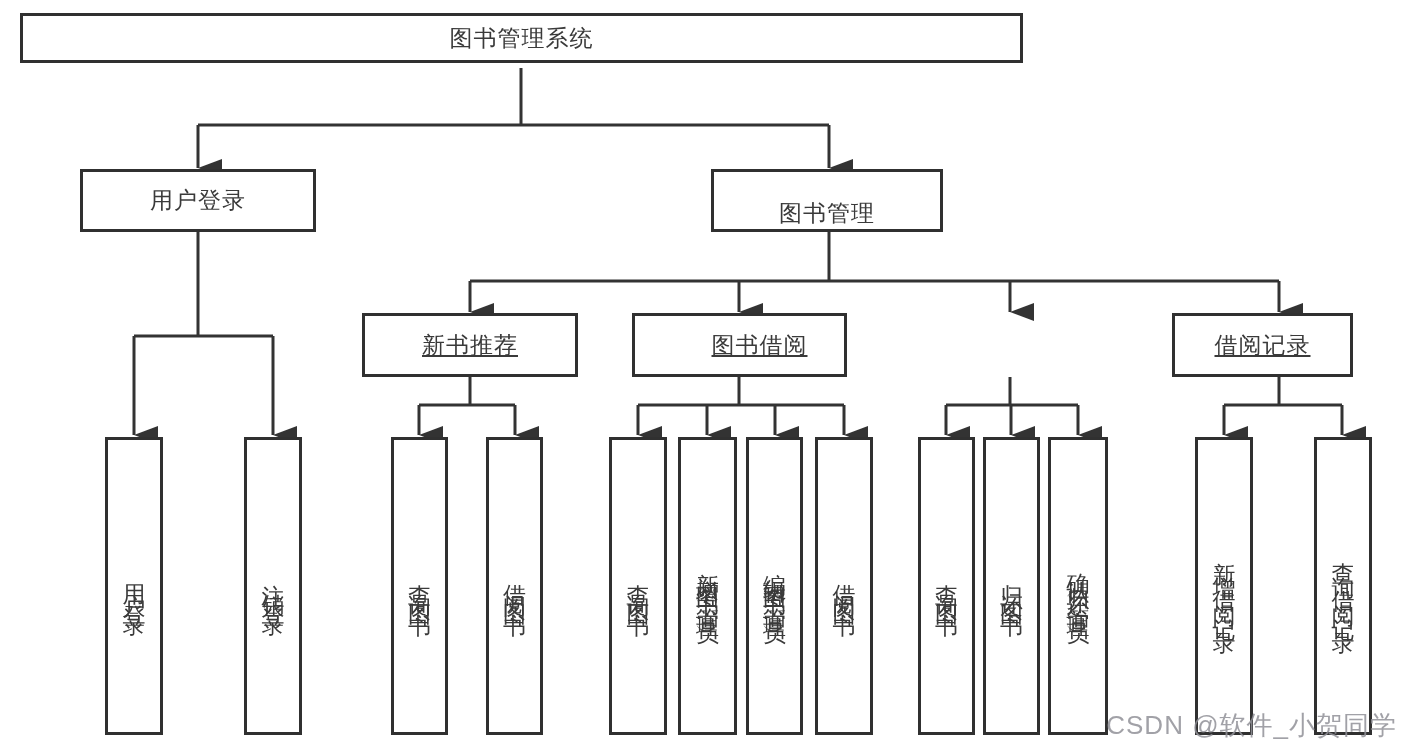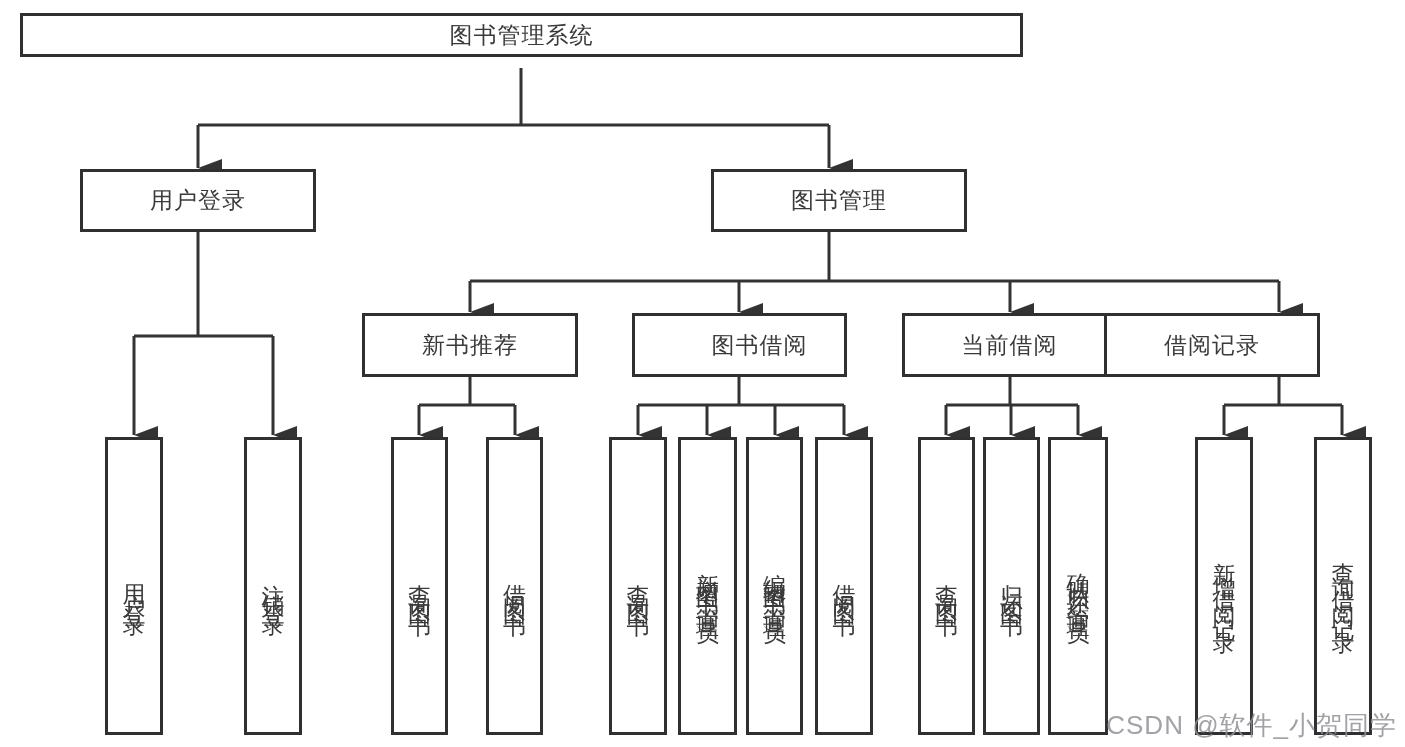--- a/index.html
+++ b/index.html
@@ -29,28 +29,28 @@
     background: #ffffff;
     display: flex;
     align-items: center;
     justify-content: center;
     color: #3a3a3a;
     font-size: 23px;
     letter-spacing: 1px;
     z-index: 1;
   }
   
-  .n-root { left: 20px;  top: 13px;  width: 1003px; height: 44px; }
+  .n-root { left: 20px;  top: 13px;  width: 1003px; height: 50px; }
   .n-l2a  { left: 80px;  top: 169px; width: 236px;  height: 63px; }
-  .n-l2b  { left: 711px; top: 169px; width: 256px;  height: 63px; }
-  .n-l3   { top: 313px; height: 64px; }
+  .n-l2b  { left: 711px; top: 169px; width: 232px;  height: 63px; align-items: flex-end; }
+  .n-l3   { top: 313px; height: 64px; text-decoration: underline; }
   .n-l3a  { left: 362px;  width: 216px; }
   .n-l3b  { left: 632px;  width: 215px; padding-left: 40px; }
   .n-l3c  { left: 902px;  width: 215px; }
-  .n-l3d  { left: 1104px; width: 216px; }
+  .n-l3d  { left: 1172px; width: 181px; }
   
   .leaf {
     top: 437px;
     height: 298px;
     width: 58px;
   }
   .leaf .vtext {
     writing-mode: vertical-rl;
     text-orientation: mixed;
     white-space: nowrap;
@@ -140,23 +140,20 @@
   <div class="node n-l2b">
     <span>图书管理</span>
   </div>
 
   <div class="node n-l3 n-l3a">
     <span>新书推荐</span>
   </div>
   <div class="node n-l3 n-l3b">
     <span>图书借阅</span>
   </div>
-  <div class="node n-l3 n-l3c">
-    <span>当前借阅</span>
-  </div>
   <div class="node n-l3 n-l3d">
     <span>借阅记录</span>
   </div>
 
   <div class="node leaf ls10 lf-1a">
     <span class="vtext">用户登录</span>
   </div>
   <div class="node leaf ls10 lf-1b">
     <span class="vtext">注销登录</span>
   </div>

